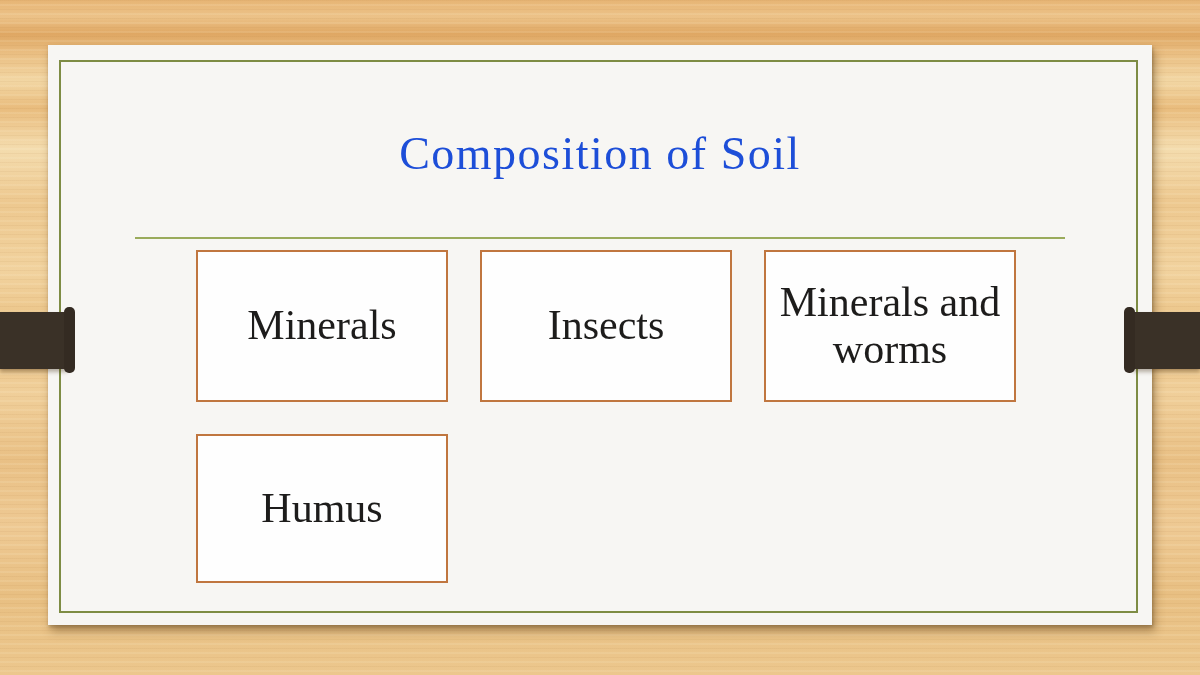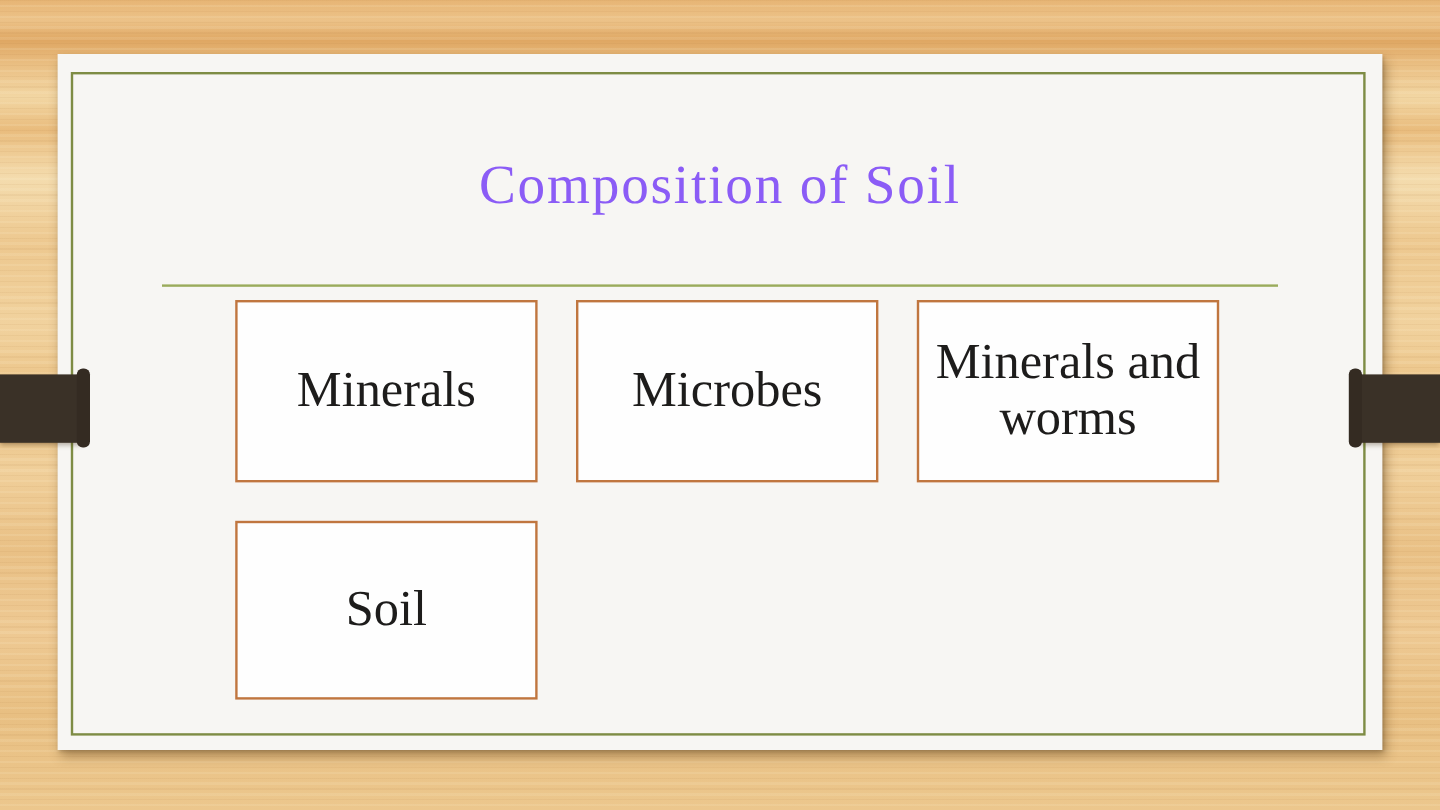--- a/index.html
+++ b/index.html
@@ -36,21 +36,21 @@
     position:absolute;
     left:11px;top:15px;right:14px;bottom:12px;
     border:2px solid #7e8c44;
   }
   .title{
     position:absolute;
     left:0;right:0;top:82px;
     text-align:center;
     font-size:46px;
     letter-spacing:1.5px;
-    color:#8b5cf6;
+    color:#1d4ed8;
     white-space:nowrap;
   }
   .title-rule{
     position:absolute;
     left:87px;top:192px;width:930px;height:2px;
     background:#9aab5b;
   }
   .grid{
     position:absolute;
     left:148px;top:205px;
@@ -99,23 +99,23 @@
 
   <div class="card">
     <div class="card-frame"></div>
 
     <div class="title">Composition of Soil</div>
 
     <div class="title-rule"></div>
 
     <div class="grid">
       <div class="cell">Minerals</div>
-      <div class="cell">Microbes</div>
+      <div class="cell">Insects</div>
       <div class="cell">Minerals and worms</div>
-      <div class="cell">Soil</div>
+      <div class="cell">Humus</div>
     </div>
   </div>
 
   <div class="ribbon-body left"></div>
   <div class="ribbon-cap left"></div>
   <div class="ribbon-body right"></div>
   <div class="ribbon-cap right"></div>
 
 </div>
 

